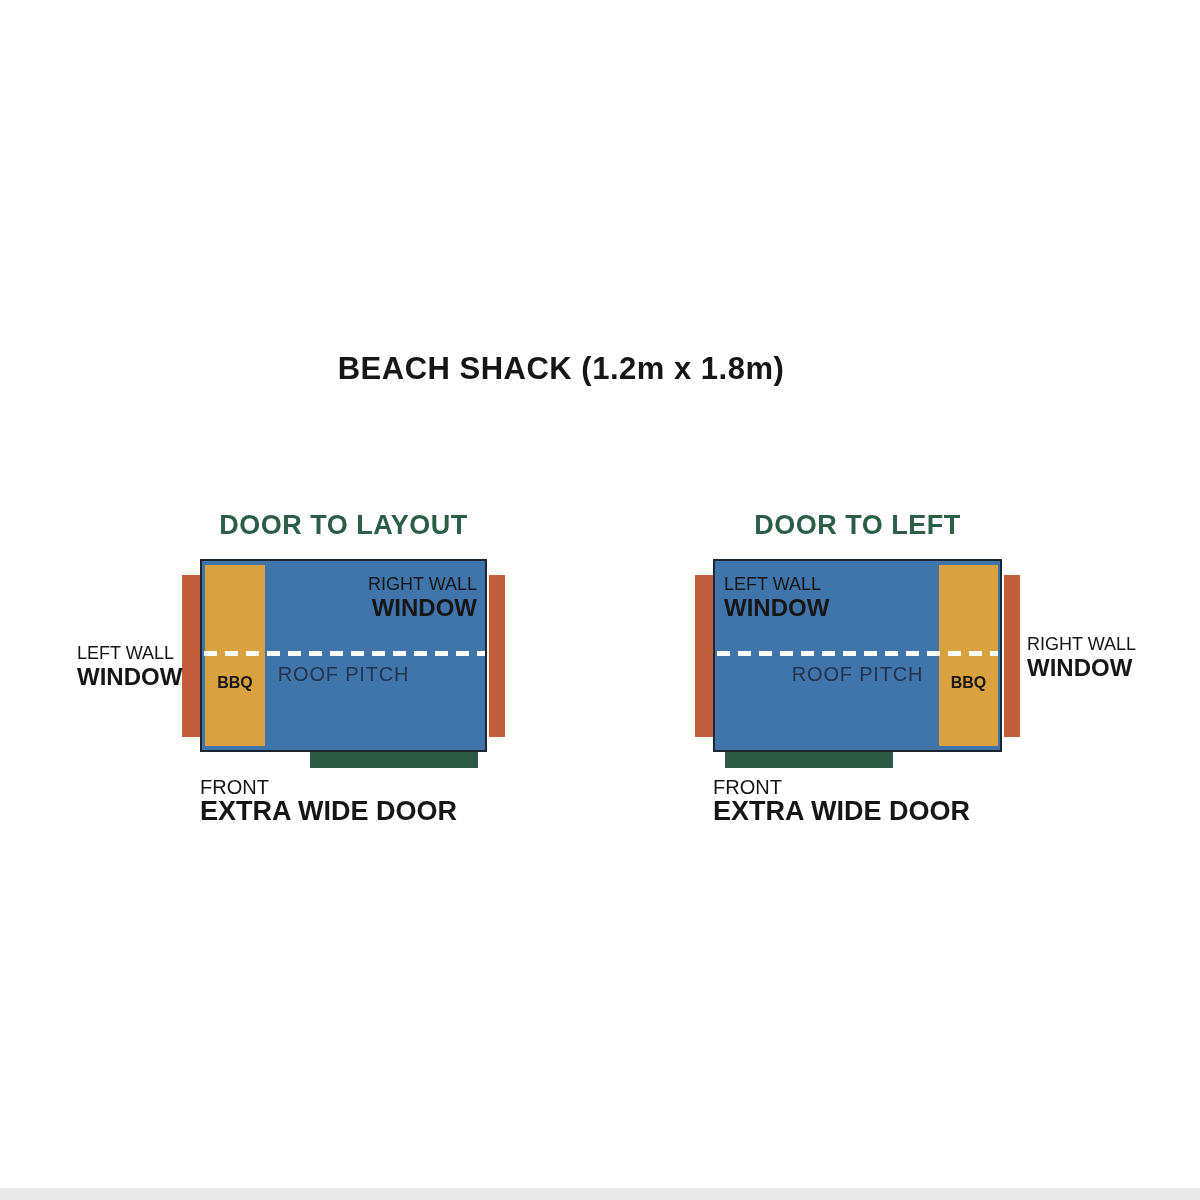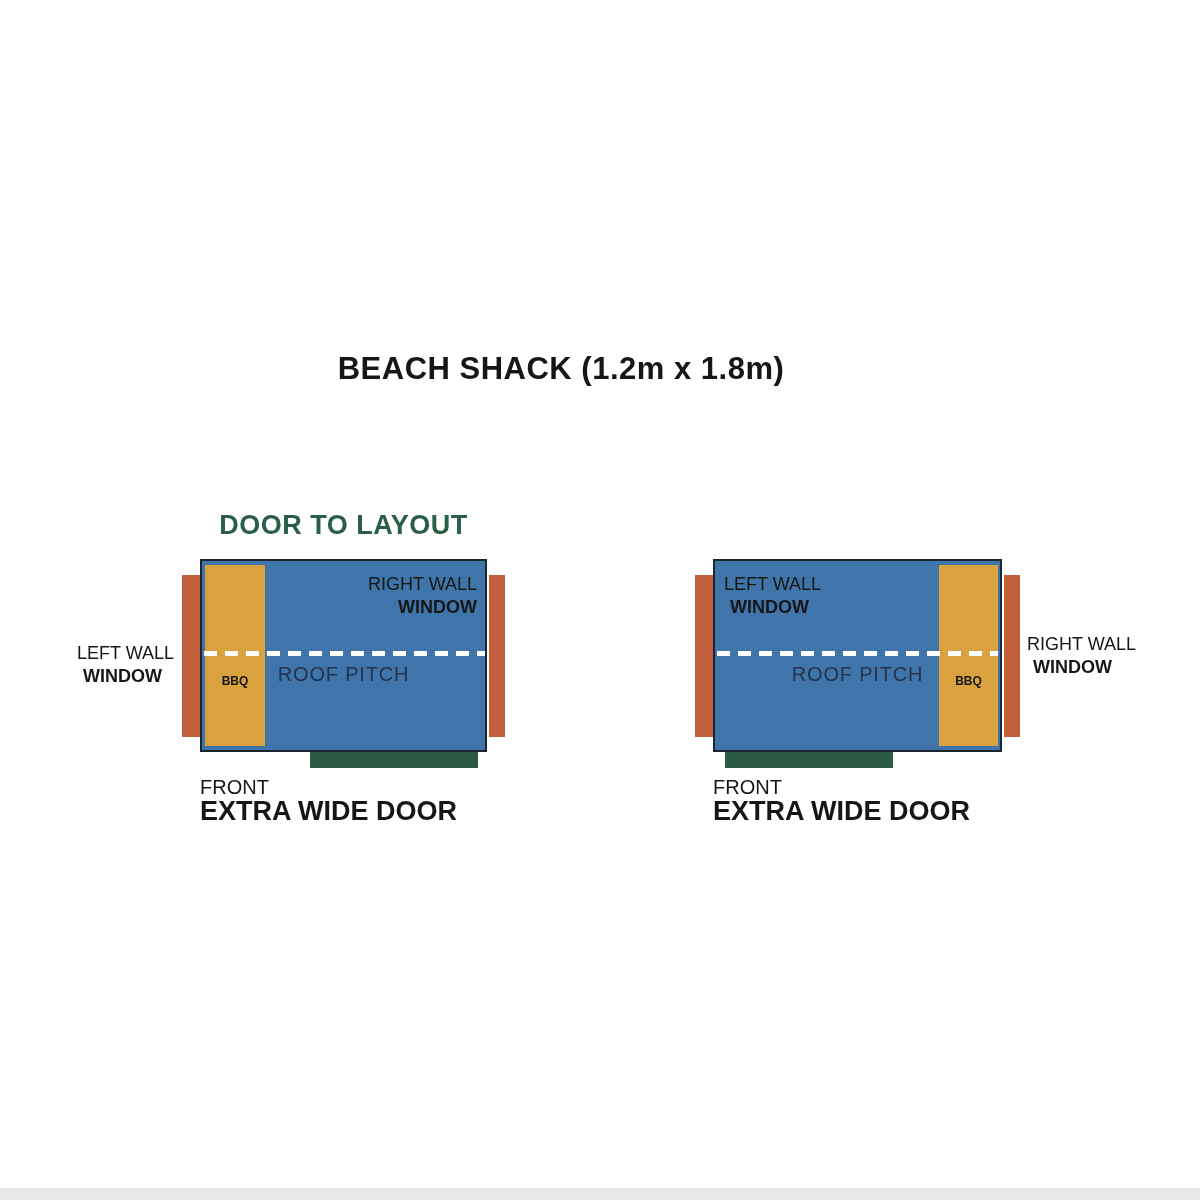--- a/index.html
+++ b/index.html
@@ -69,38 +69,38 @@
   .r-dash{left:717px;top:651px;width:281px;}
 
   
   .door-bar{position:absolute;background:var(--door-green);height:16px;width:168px;top:752px;}
   .l-door{left:310px;}
   .r-door{left:725px;}
 
   
   .wall-label{position:absolute;color:var(--text-black);line-height:23px;white-space:nowrap;}
   .wall-label .ln1{font-size:18px;font-weight:400;}
-  .wall-label .ln2{font-size:18px;font-weight:700;padding-left:6px;}
+  .wall-label .ln2{font-size:24px;font-weight:700;}
   .l-inside-label{left:200px;width:277px;top:573px;text-align:right;}
   .r-inside-label{left:724px;top:573px;text-align:left;}
   .l-outside-label{left:77px;top:642px;text-align:left;}
   .r-outside-label{left:1027px;top:633px;text-align:left;}
 
   
   .roof-pitch{
     position:absolute;top:663px;text-align:center;
     color:var(--roof-pitch-text);font-size:20px;letter-spacing:.8px;font-weight:400;white-space:nowrap;
   }
   .l-roof{left:203px;width:281px;}
   .r-roof{left:715px;width:285px;}
 
   
   .bbq-label{
     position:absolute;top:674px;text-align:center;
-    color:var(--text-black);font-weight:700;font-size:12px;
+    color:var(--text-black);font-weight:700;font-size:16px;
   }
   .l-bbq-label{left:205px;width:60px;}
   .r-bbq-label{left:939px;width:59px;}
 
   
   .front-label{position:absolute;top:775px;text-align:left;color:var(--text-black);white-space:nowrap;}
   .front-label .ln1{font-size:20px;font-weight:400;line-height:24px;}
   .front-label .ln2{font-size:27px;font-weight:700;line-height:25px;}
   .l-front{left:200px;width:287px;}
   .r-front{left:713px;width:289px;}
@@ -135,20 +135,21 @@
 
   <div class="roof-pitch l-roof">ROOF PITCH</div>
   <div class="bbq-label l-bbq-label">BBQ</div>
 
   <div class="door-bar l-door"></div>
   <div class="front-label l-front">
     <div class="ln1">FRONT</div>
     <div class="ln2">EXTRA WIDE DOOR</div>
   </div>
 
+  <h2 class="heading r-heading">DOOR TO LEFT</h2>
 
   <div class="window-bar r-bar-left"></div>
   <div class="window-bar r-bar-right"></div>
 
   <div class="shack r-shack"></div>
   <div class="bbq-zone r-bbq"></div>
   <div class="dash r-dash"></div>
 
   <div class="wall-label r-inside-label">
     <div class="ln1">LEFT WALL</div>

